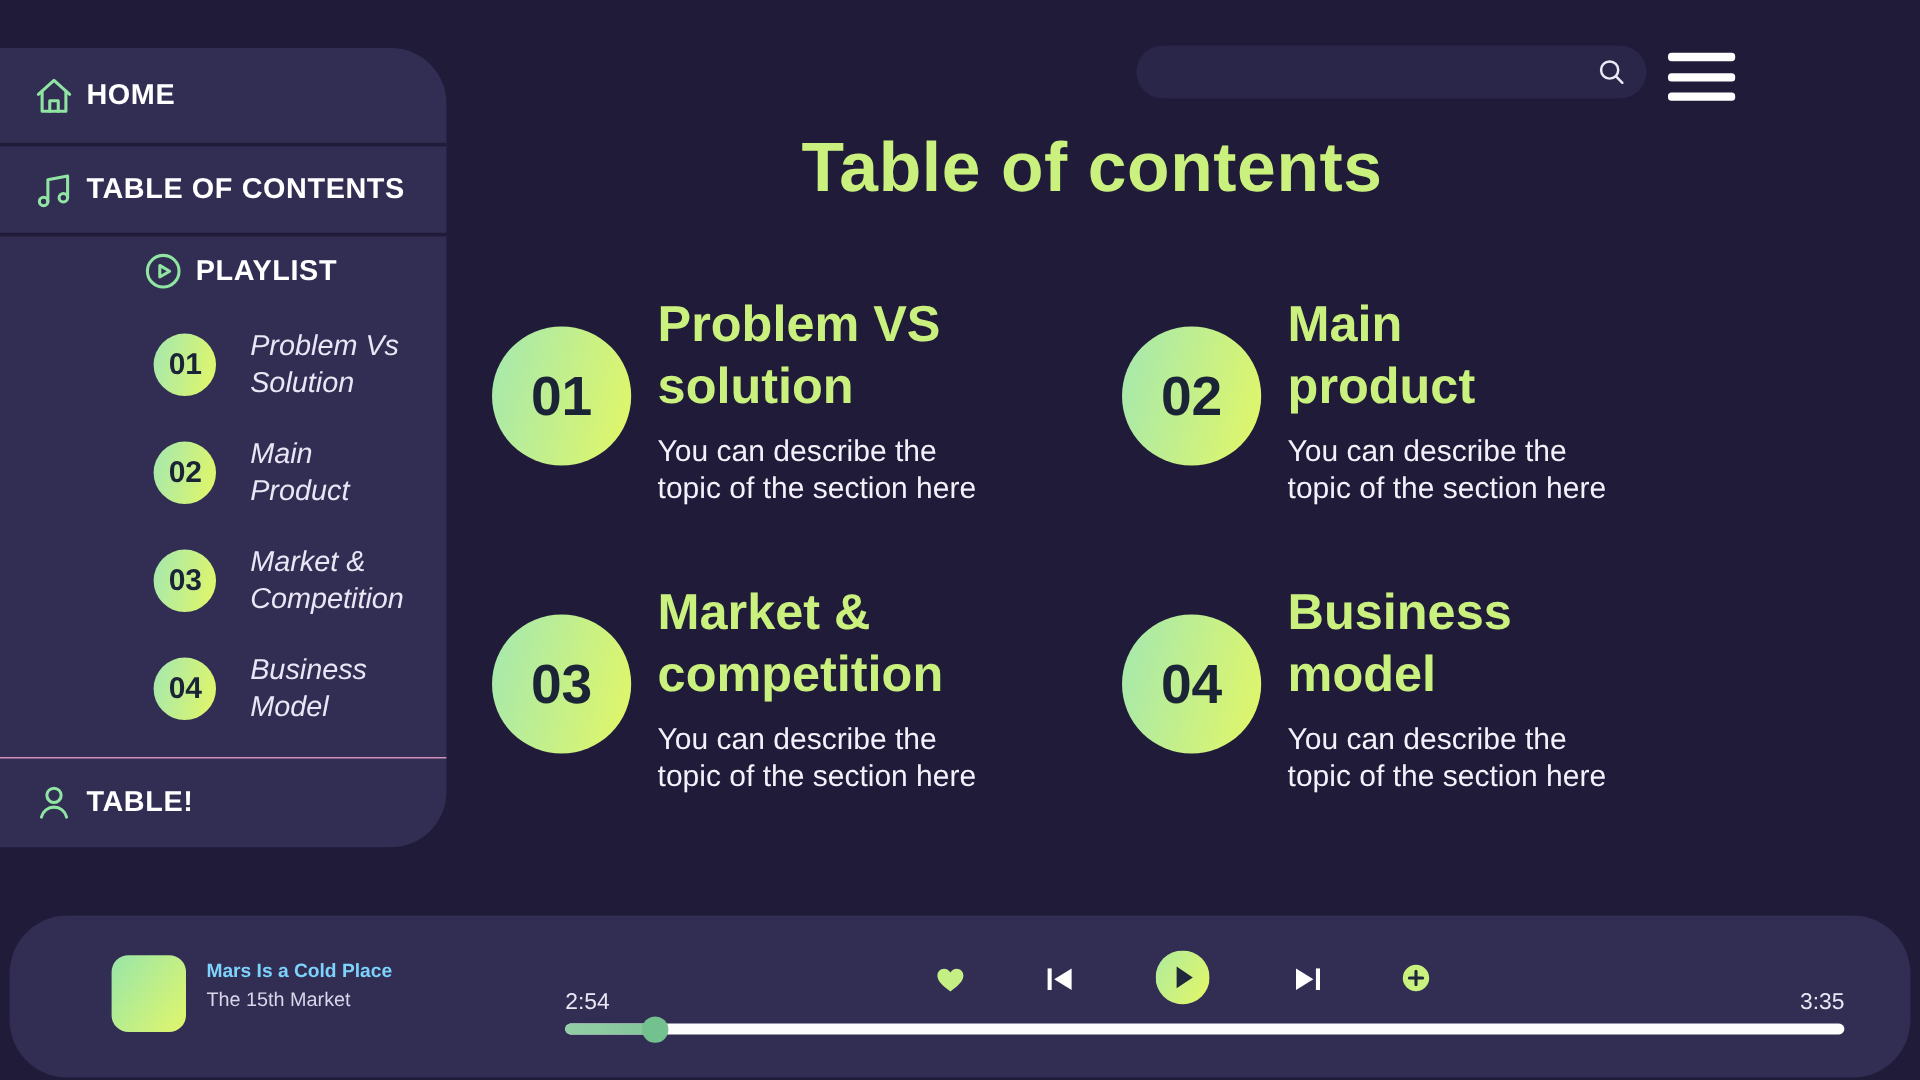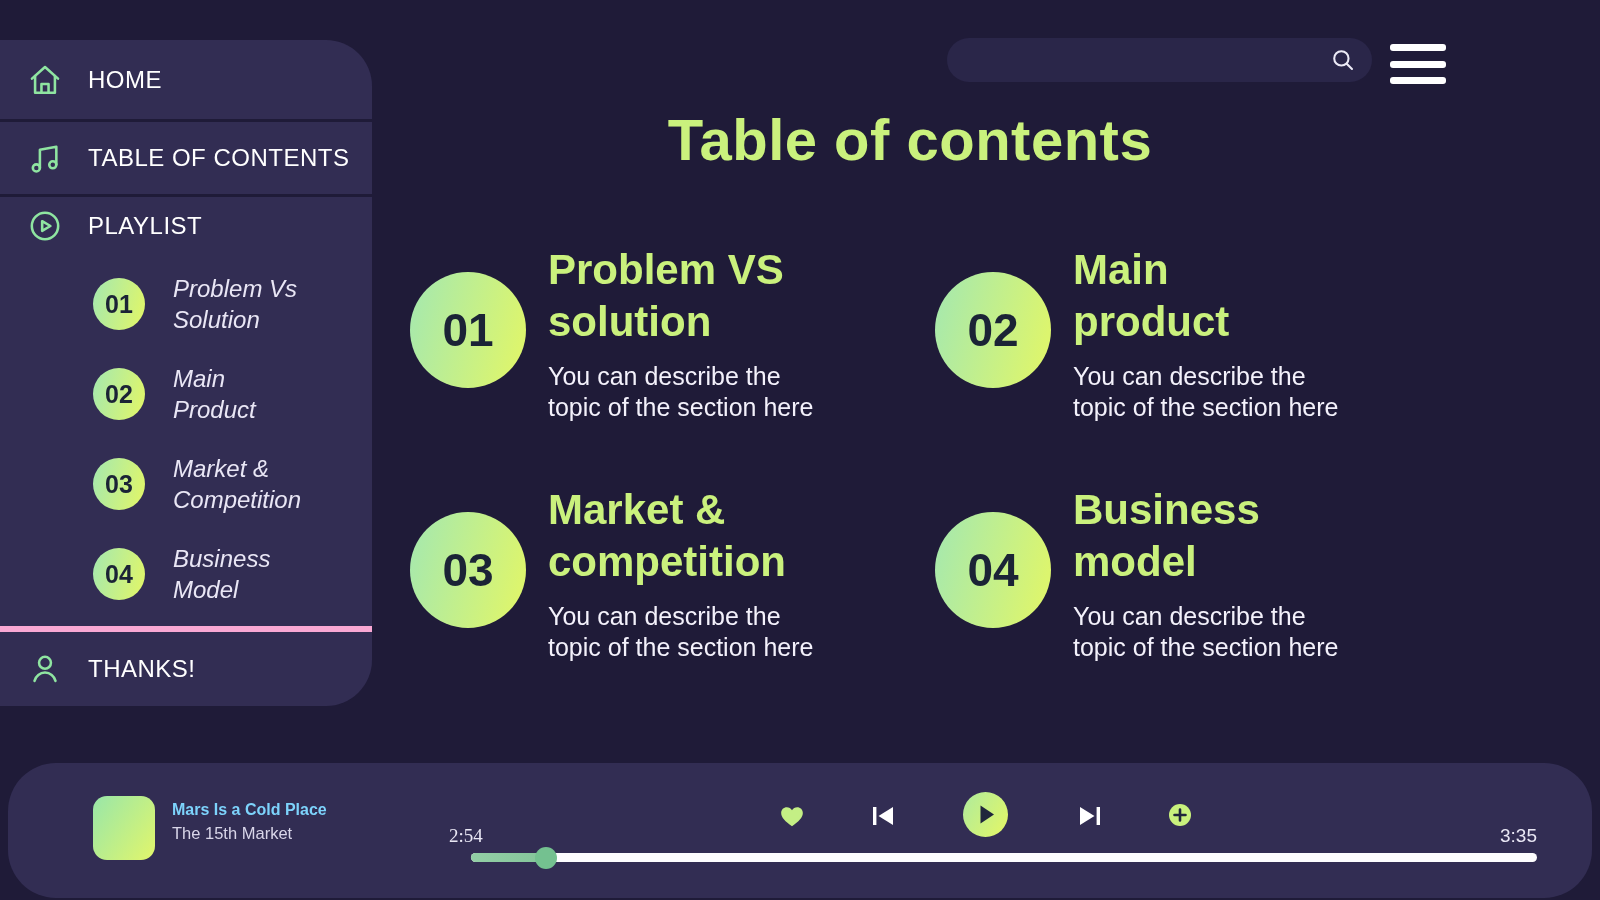--- a/index.html
+++ b/index.html
@@ -18,24 +18,24 @@
   .nav-item{
     display:flex;align-items:center;padding-left:28px;
     border-bottom:3px solid #1f1b38;flex:0 0 auto;
   }
   .nav-item.home{height:79px;}
   .nav-item.toc{height:72px;}
   .nav-item.thanks{height:74px;border-bottom:none;}
   .nav-icon{width:34px;height:34px;display:inline-flex;flex:0 0 34px;}
   .nav-icon svg{width:100%;height:100%;}
   .nav-label{
-    margin-left:26px;color:#ffffff;font-size:24px;font-weight:normal;
+    margin-left:10px;color:#ffffff;font-size:24px;font-weight:bold;
     letter-spacing:.5px;white-space:nowrap;
   }
-  .playlist-block{flex:1 1 auto;border-bottom:6px solid #f9a8d4;display:flex;flex-direction:column;}
+  .playlist-block{flex:1 1 auto;border-bottom:1px solid #f9a8d4;display:flex;flex-direction:column;align-items:center;}
   .playlist-head{height:58px;border-bottom:none;}
   .pl-list{padding-top:4px;}
   .pl-item{display:flex;align-items:center;height:90px;padding-left:93px;}
   .pl-num{
     width:52px;height:52px;border-radius:50%;flex:0 0 52px;
     background:linear-gradient(105deg,#a8e9ab 8%,#dcf56e 88%);
     color:#1b2336;font-size:25px;font-weight:bold;
     display:flex;align-items:center;justify-content:center;
   }
   .pl-text{
@@ -98,21 +98,21 @@
   .song-title{color:#7dd3fc;font-size:16px;font-weight:bold;}
   .song-artist{margin-top:5px;color:#d9d6e9;font-size:16.5px;}
   .ctl{position:absolute;background:none;border:none;padding:0;cursor:pointer;line-height:0;}
   .ctl svg{display:block;}
   .ctl.heart{left:771px;top:41px;}
   .ctl.prev{left:864px;top:43px;}
   .ctl.play{left:955px;top:29px;}
   .ctl.next{left:1071px;top:43px;}
   .ctl.add{left:1160px;top:40px;}
   .time{position:absolute;color:#e9e7f4;font-size:19px;top:62px;}
-  .time.elapsed{left:441px;font-family:Liberation Serif, serif;}
+  .time.elapsed{left:463px;}
   .time.duration{left:1463px;width:66px;text-align:right;}
   .track{
     position:absolute;left:463px;top:90px;width:1066px;height:9px;
     background:#fdfdfe;border-radius:4.5px;
   }
   .fill{
     position:relative;height:100%;border-radius:4.5px;
     background:linear-gradient(90deg,#93cfa6,#84c59a);
   }
   .thumb{
@@ -182,21 +182,21 @@
       </div>
     </div>
 
     <div class="nav-item thanks">
       <span class="nav-icon">
         <svg viewBox="0 0 24 24" fill="none" stroke="#8fe5a1" stroke-width="1.8" stroke-linejoin="round" stroke-linecap="round">
           <circle cx="12" cy="7.6" r="4.2"></circle>
             <path d="M4.6 20.4 a7.6 7.6 0 0 1 14.8 0"></path>
         </svg>
       </span>
-      <span class="nav-label">THANKS!</span>
+      <span class="nav-label">TABLE!</span>
     </div>
   </aside>
 
   <div class="search">
     <input class="search-input" type="text" placeholder="" style="">
     <span class="search-icon">
       <svg viewBox="0 0 24 24" fill="none" stroke="#eceaf6" stroke-width="1.9" stroke-linecap="round">
         <circle cx="10.5" cy="10.5" r="6.6"></circle>
           <path d="M15.4 15.4 L20.3 20.3"></path>
       </svg>

